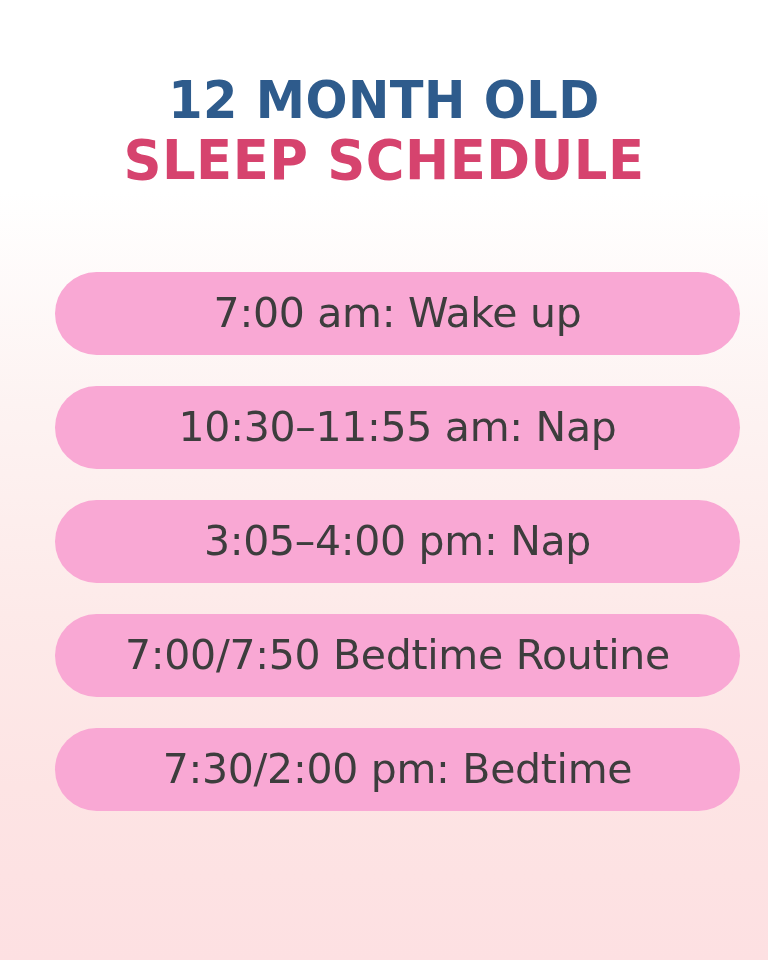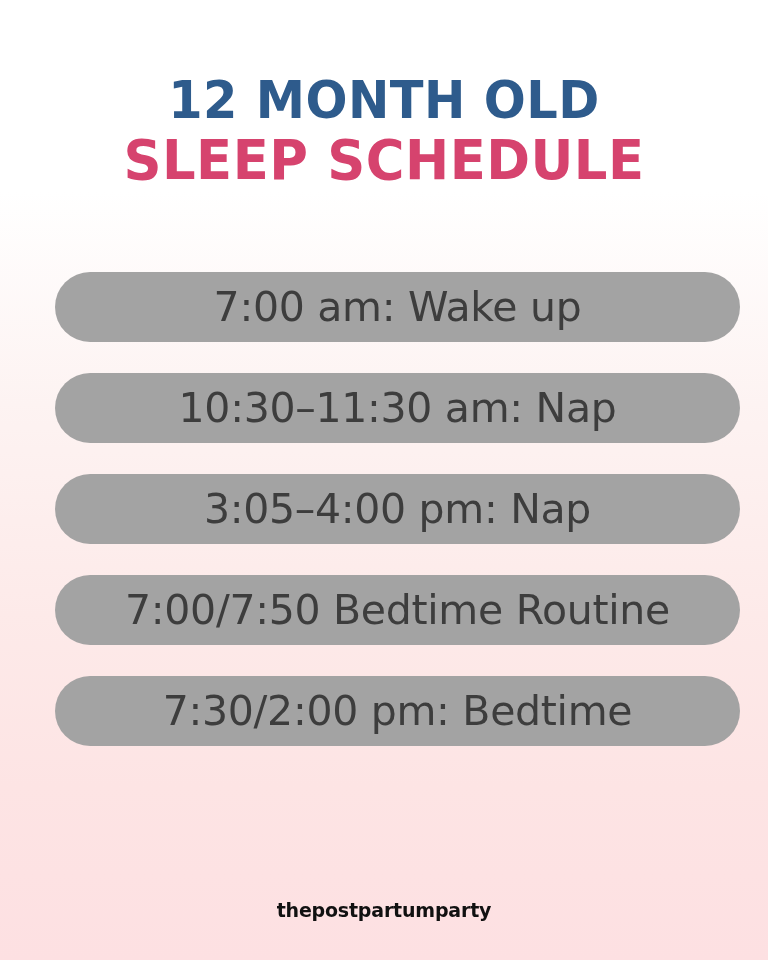--- a/index.html
+++ b/index.html
@@ -67,22 +67,22 @@
     top: 272px;
     left: 55px;
     width: 685px;
     display: flex;
     flex-direction: column;
     gap: 31px;
   }
 
   .schedule-pill {
     width: 100%;
-    height: 70px;
-    background: #a3a3a3;
+    height: 83px;
+    background: #f9a8d4;
     border-radius: 42px;
     display: flex;
     align-items: center;
     justify-content: center;
     padding: 0 18px;
   }
 
   .schedule-pill-label {
     font-family: "DejaVu Sans", sans-serif;
     font-size: 41px;
@@ -120,30 +120,27 @@
   <div class="title-block">
     <span class="title-line title-line-1">12 MONTH OLD</span>
     <span class="title-line title-line-2">SLEEP SCHEDULE</span>
   </div>
 
   <div class="schedule-list">
     <div class="schedule-pill">
       <span class="schedule-pill-label">7:00 am: Wake up</span>
     </div>
     <div class="schedule-pill">
-      <span class="schedule-pill-label">10:30–11:30 am: Nap</span>
+      <span class="schedule-pill-label">10:30–11:55 am: Nap</span>
     </div>
     <div class="schedule-pill">
       <span class="schedule-pill-label">3:05–4:00 pm: Nap</span>
     </div>
     <div class="schedule-pill">
       <span class="schedule-pill-label">7:00/7:50 Bedtime Routine</span>
     </div>
     <div class="schedule-pill">
       <span class="schedule-pill-label">7:30/2:00 pm: Bedtime</span>
     </div>
   </div>
 
-  <div class="footer">
-    <span class="footer-brand">thepostpartumparty</span>
-  </div>
 
 </div>
 
 </body></html>

